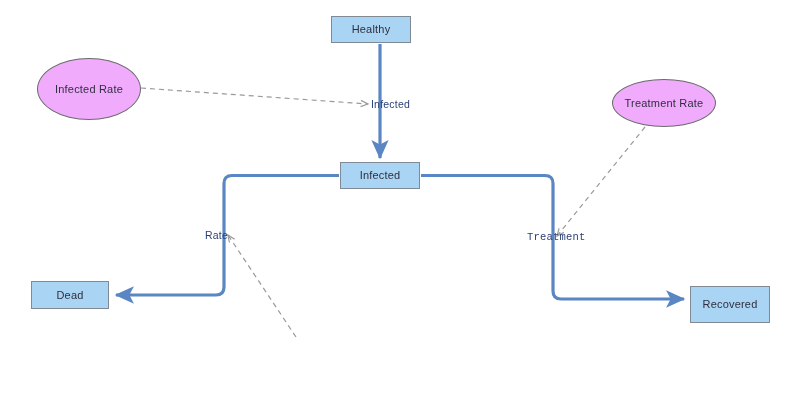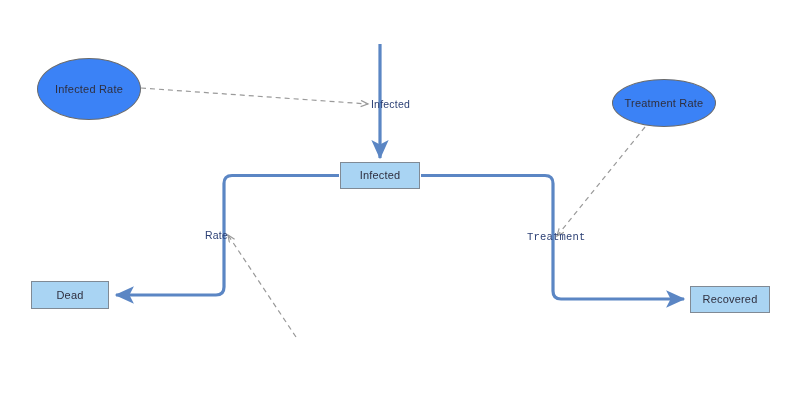--- a/index.html
+++ b/index.html
@@ -35,21 +35,21 @@
     font-size: 11px;
     line-height: 1.1;
     letter-spacing: 0.2px;
     z-index: 3;
   }
   .node.box {
     background: #a9d4f3;
     border: 1.5px solid #808a95;
   }
   .node.ellipse {
-    background: #3b82f6;
+    background: #f0abfc;
     border: 1.3px solid #6b6b6b;
     border-radius: 50%;
   }
   .edge-label {
     position: absolute;
     color: #2b3f74;
     font-size: 10.5px;
     white-space: nowrap;
     letter-spacing: 0.2px;
     z-index: 4;
@@ -76,30 +76,33 @@
 
     <path d="M421,175.5 L545,175.5 Q553,175.5 553,183.5 L553,291 Q553,299 561,299 L684,299" fill="none" stroke="#5b86c4" stroke-width="3.2" marker-end="url(#flowArrow)"></path>
 
     <path d="M141,88 L368,104" fill="none" stroke="#9a9a9a" stroke-width="1.2" stroke-dasharray="5,4" marker-end="url(#dashArrow)"></path>
 
     <path d="M296,337 L228,235" fill="none" stroke="#9a9a9a" stroke-width="1.2" stroke-dasharray="5,4" marker-end="url(#dashArrow)"></path>
 
     <path d="M645,127 L557,236" fill="none" stroke="#9a9a9a" stroke-width="1.2" stroke-dasharray="5,4" marker-end="url(#dashArrow)"></path>
   </svg>
 
+  <div class="node box" style="left:331px; top:16px; width:80px; height:27px;">
+    <span>Healthy</span>
+  </div>
 
   <div class="node box" style="left:340px; top:162px; width:80px; height:27px;">
     <span>Infected</span>
   </div>
 
   <div class="node box" style="left:31px; top:281px; width:78px; height:28px;justify-content:center;">
     <span>Dead</span>
   </div>
 
-  <div class="node box" style="left:690px; top:286px; width:80px; height:27px;">
+  <div class="node box" style="left:690px; top:286px; width:80px; height:37px;">
     <span>Recovered</span>
   </div>
 
   <div class="node ellipse" style="left:37px; top:58px; width:104px; height:62px;">
     <span>Infected Rate</span>
   </div>
 
   <div class="node ellipse" style="left:612px; top:79px; width:104px; height:48px;">
     <span>Treatment Rate</span>
   </div>

